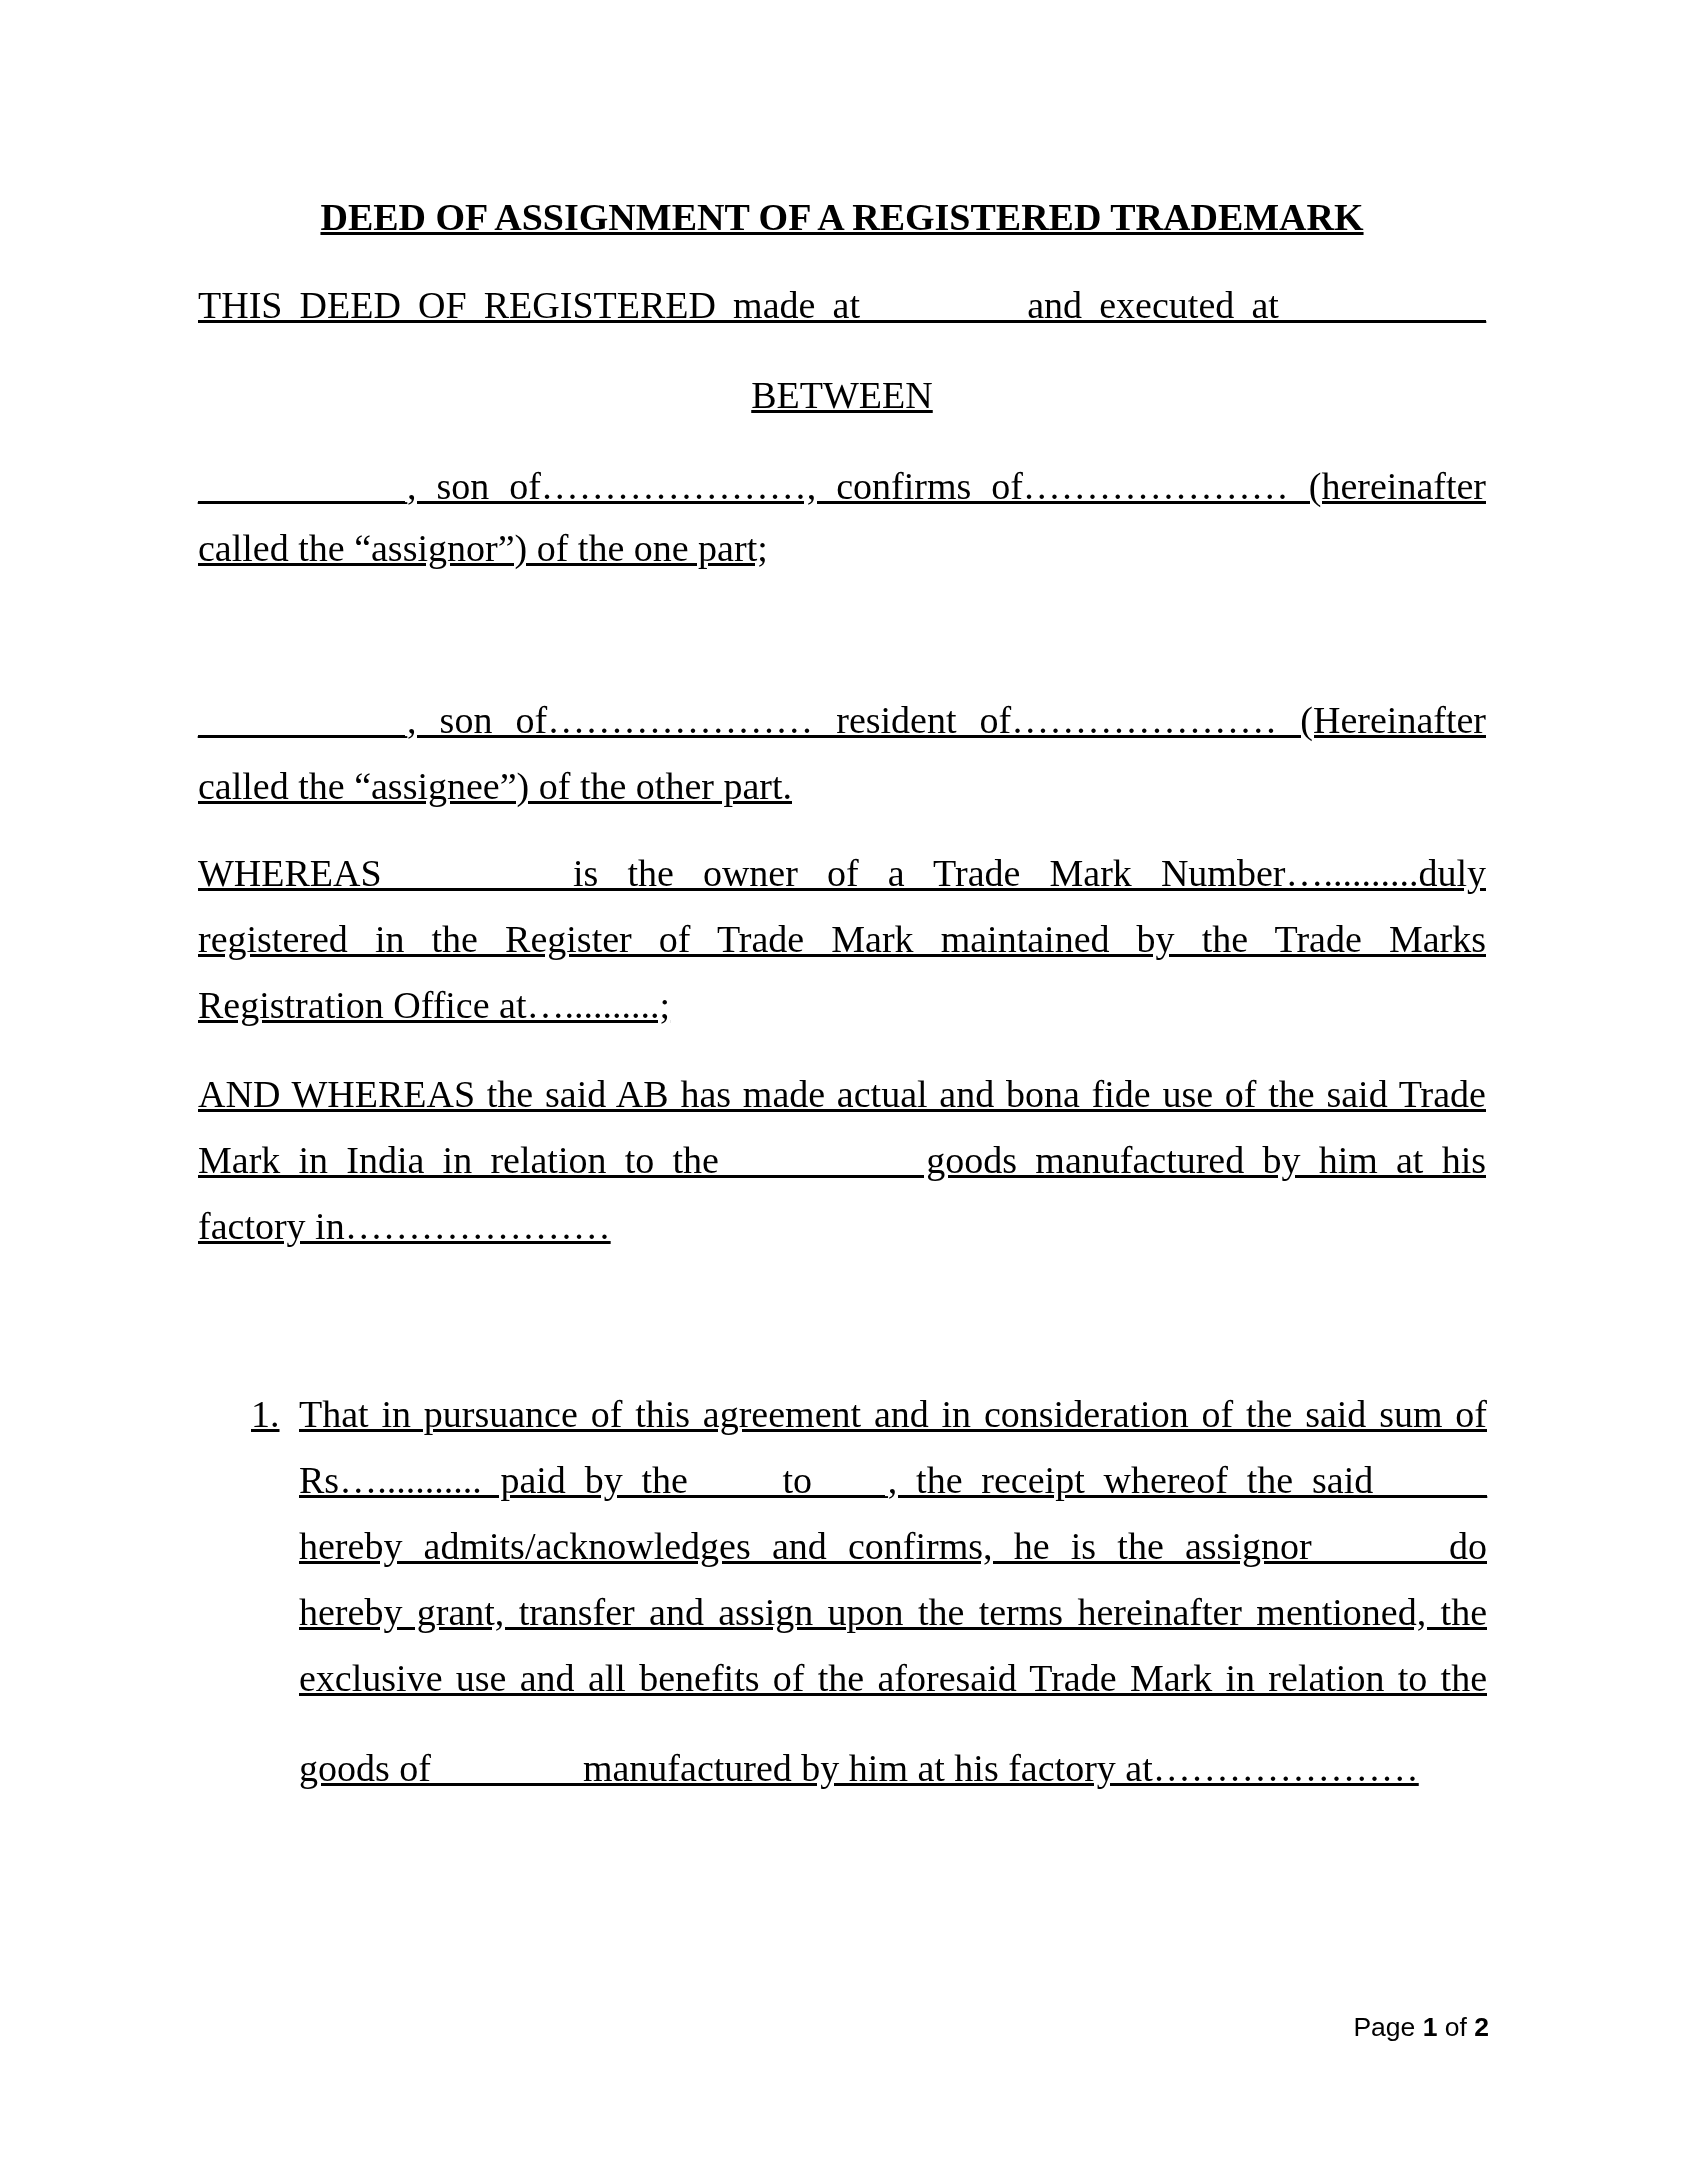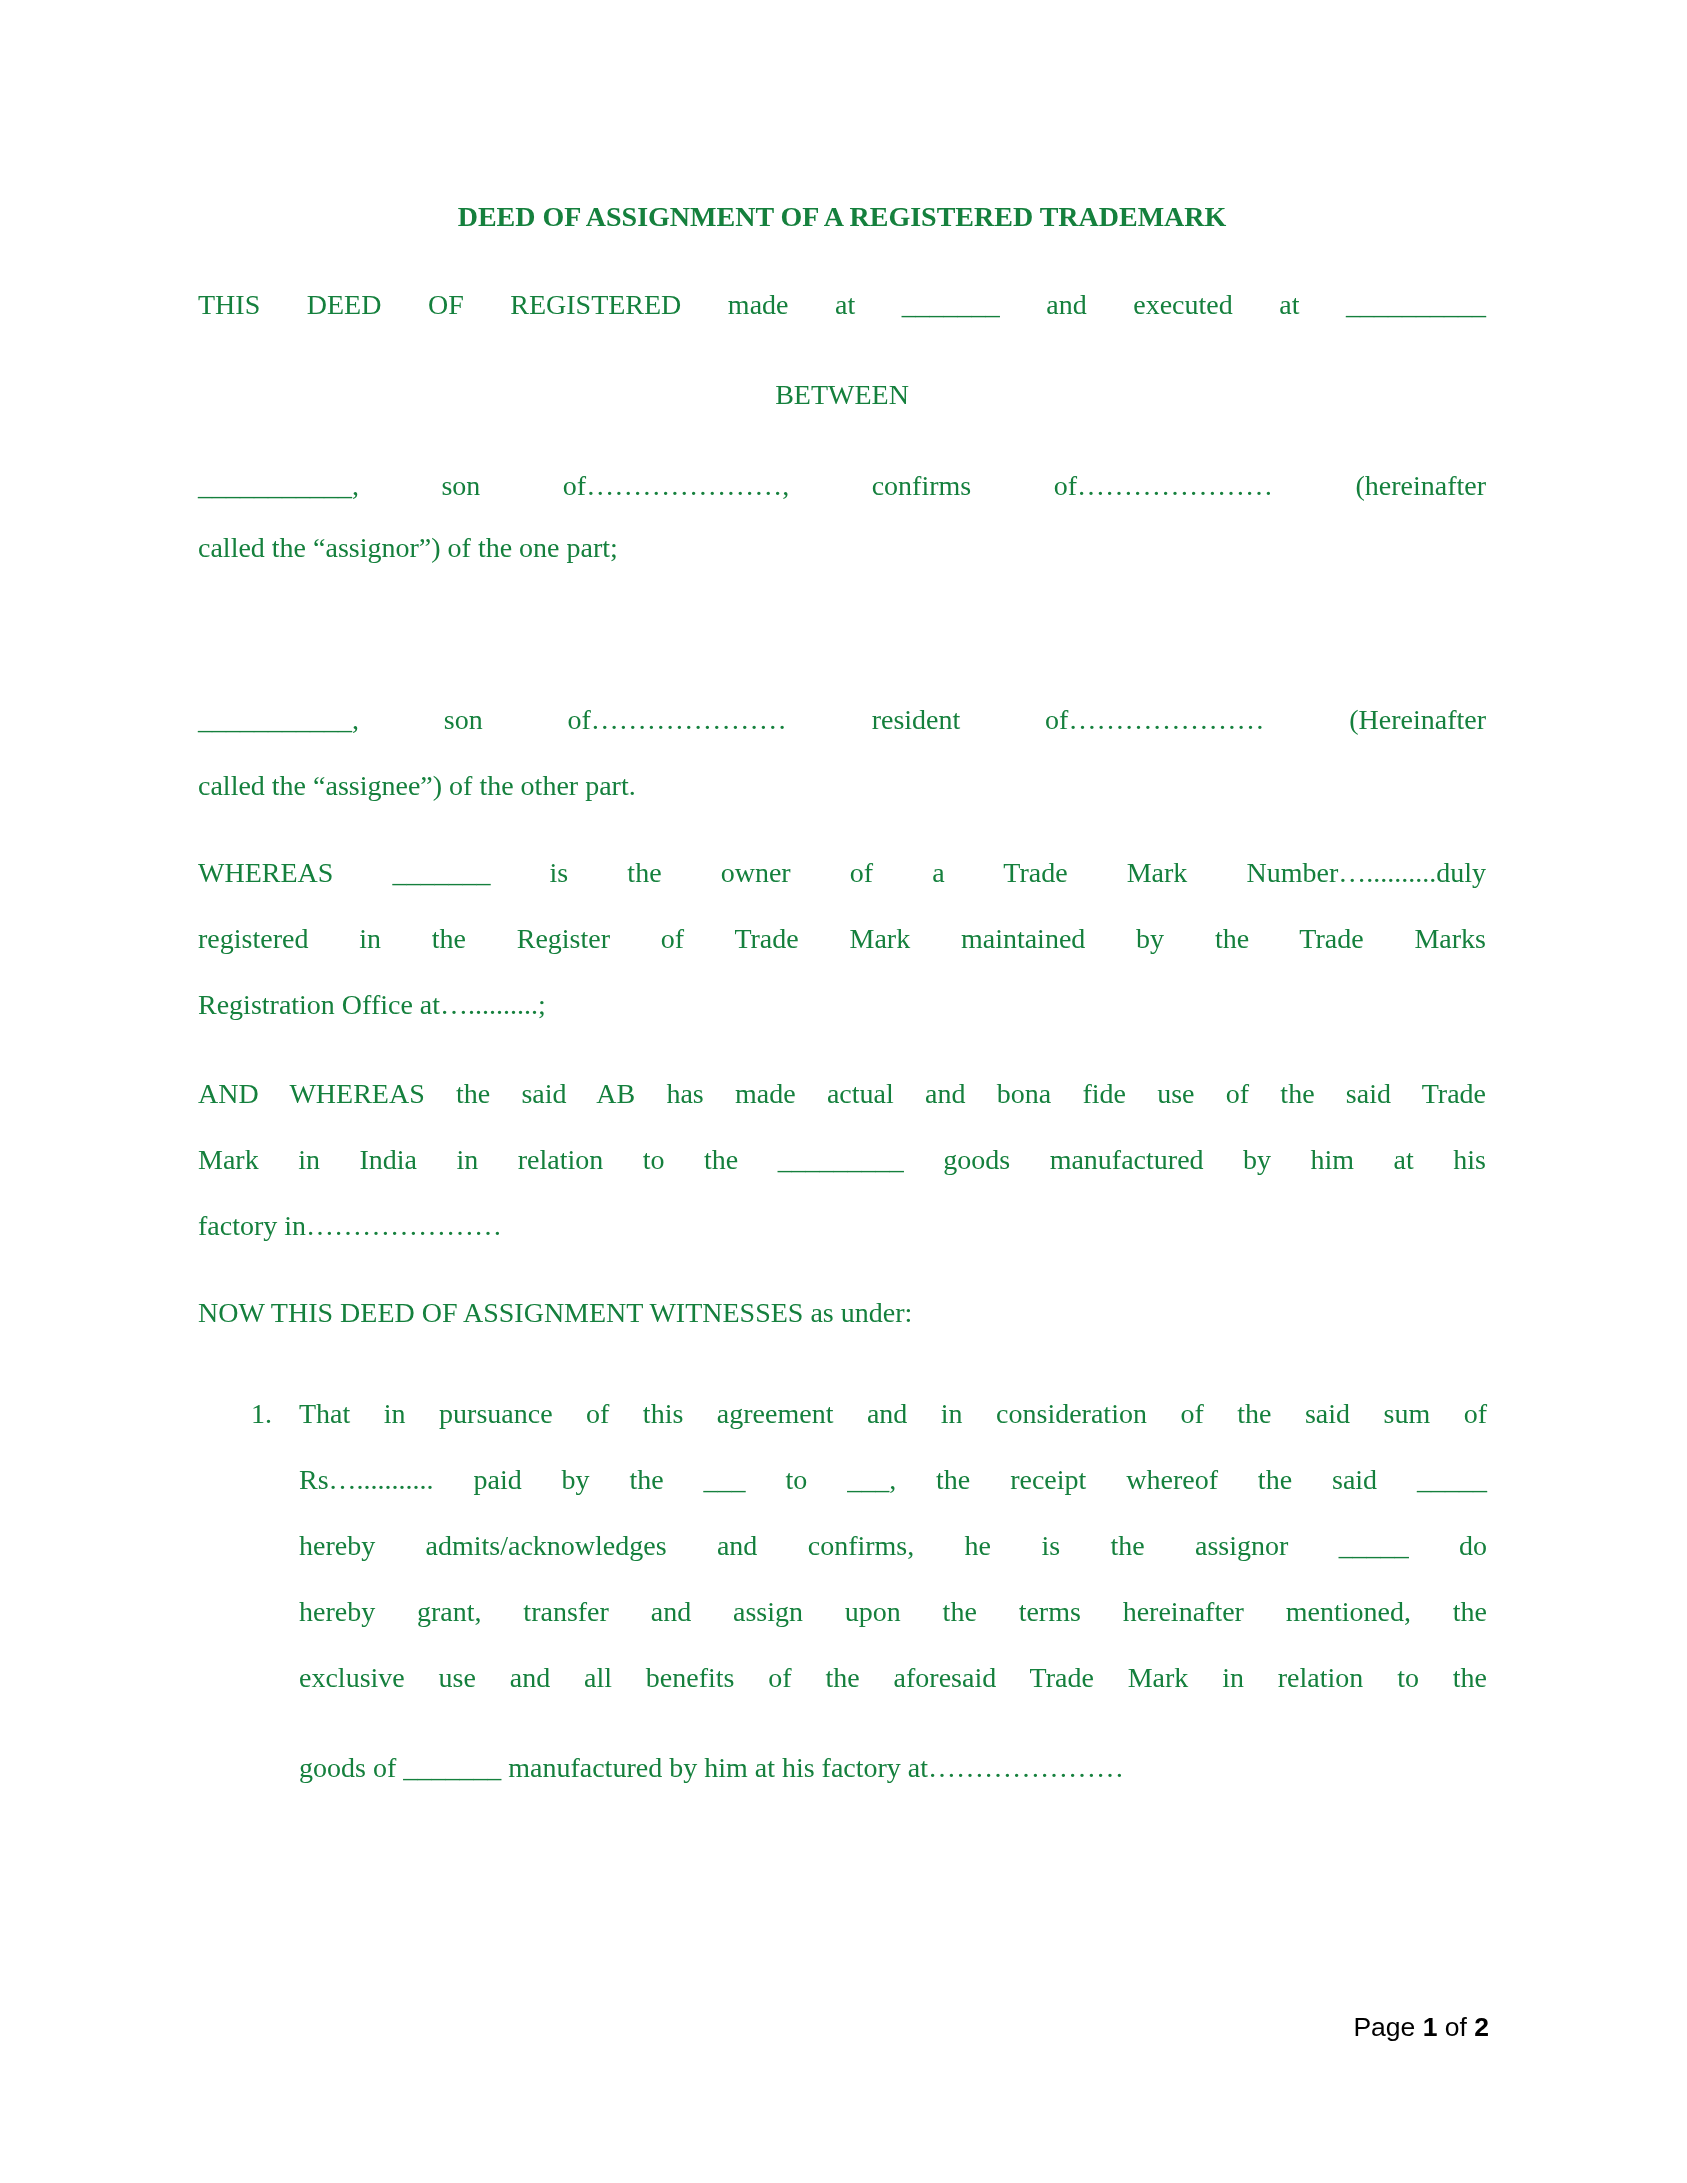--- a/index.html
+++ b/index.html
@@ -1,24 +1,25 @@
 <!DOCTYPE html>
 <html style="font-size:10.6px"><head>
 <meta charset="utf-8">
 <style>
   html, body { margin: 0; padding: 0; background: #ffffff; }
   body { width: 1687px; height: 2183px; position: relative; overflow: hidden; }
   .page { position: absolute; left: 0; top: 0; width: 1687px; height: 2183px; background: #ffffff; color: #000000; }
   .ln {
     position: absolute;
     font-family: "Liberation Serif", "DejaVu Serif", serif;
-    font-size: 28px;
+    font-size: 38px;
     line-height: 38px;
     white-space: nowrap;
-    color: #15803d;
+    color: #000000;
+    text-decoration: underline;
   }
   .full { left: 198px; width: 1288px; text-align: justify; text-align-last: justify; white-space: normal; }
   .last { left: 198px; width: 1288px; text-align: left; }
   .ifull { left: 299px; width: 1188px; text-align: justify; text-align-last: justify; white-space: normal; }
   .ilast { left: 299px; width: 1188px; text-align: left; }
   .center { left: 198px; width: 1288px; text-align: center; }
   .title { font-weight: bold; }
   .num { left: 251px; }
   .footer {
     position: absolute;
@@ -58,21 +59,20 @@
     <div class="ln full" style="top:920px;">registered in the Register of Trade Mark maintained by the Trade Marks</div>
     <div class="ln last" style="top:986px;">Registration Office at…..........;</div>
   </div>
 
   <div>
     <div class="ln full" style="top:1075px;">AND WHEREAS the said AB has made actual and bona fide use of the said Trade</div>
     <div class="ln full" style="top:1141px;">Mark in India in relation to the _________ goods manufactured by him at his</div>
     <div class="ln last" style="top:1207px;">factory in…………………</div>
   </div>
 
-  <div class="ln last" style="top:1294px;">NOW THIS DEED OF ASSIGNMENT WITNESSES as under:</div>
 
   <div>
     <div>
       <div class="ln num" style="top:1395px;">1.</div>
       <div class="ln ifull" style="top:1395px;">That in pursuance of this agreement and in consideration of the said sum of</div>
       <div class="ln ifull" style="top:1461px;">Rs…........... paid by the ___ to ___, the receipt whereof the said _____</div>
       <div class="ln ifull" style="top:1527px;">hereby admits/acknowledges and confirms, he is the assignor _____ do</div>
       <div class="ln ifull" style="top:1593px;">hereby grant, transfer and assign upon the terms hereinafter mentioned, the</div>
       <div class="ln ifull" style="top:1659px;">exclusive use and all benefits of the aforesaid Trade Mark in relation to the</div>
       <div class="ln ilast" style="top:1725px;margin-top:24px;">goods of _______ manufactured by him at his factory at…………………</div>

